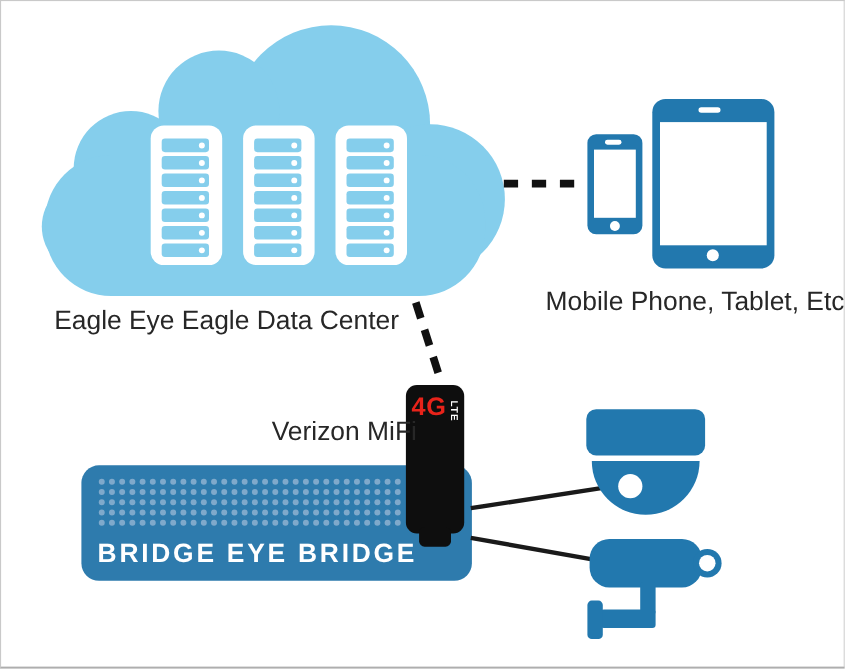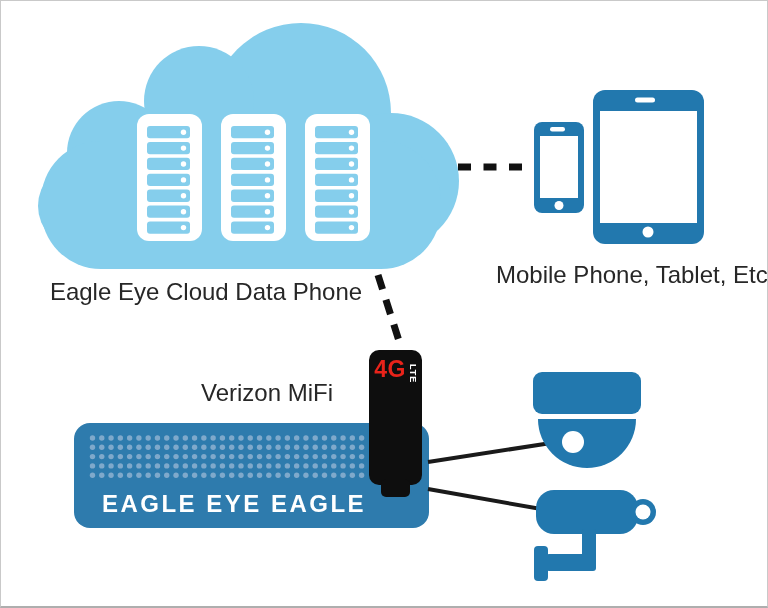--- a/index.html
+++ b/index.html
@@ -17,21 +17,21 @@
   .lbl{
     position:absolute;
     color:#272727;
     font-size:24px;
     text-align:center;
     white-space:nowrap;
     line-height:1.1;
   }
   #cloud-label{left:40px;top:278px;width:330px;}
   #devices-label{left:495px;top:261px;width:260px;}
-  #mifi-label{left:200px;top:379px;width:162px;text-align:left;}
+  #mifi-label{left:216px;top:379px;width:162px;text-align:right;}
   #bridge-label{
     left:78px;top:490px;width:310px;
     color:#ffffff;font-weight:bold;font-size:24px;letter-spacing:2.5px;
   }
   #mifi-badge{
     position:absolute;left:370px;top:352px;width:50px;height:30px;
     display:flex;align-items:flex-end;justify-content:center;
   }
   #mifi-badge .fourg{
     font-size:23px;font-weight:800;color:#e8231a;letter-spacing:0.5px;
@@ -303,26 +303,26 @@
     </g>
 
     <g fill="#2278ae">
       <rect x="592" y="89" width="111" height="154" rx="12"></rect>
       <rect x="599" y="110" width="97" height="112" fill="#ffffff"></rect>
       <rect x="634" y="96.5" width="20" height="5" rx="2.5" fill="#ffffff"></rect>
       <circle cx="647" cy="231" r="5.5" fill="#ffffff"></circle>
     </g>
   </svg>
 
-  <div class="lbl" id="cloud-label">Eagle Eye Cloud Data Phone</div>
+  <div class="lbl" id="cloud-label">Eagle Eye Eagle Data Center</div>
 
   <div class="lbl" id="devices-label">Mobile Phone, Tablet, Etc.</div>
 
   <div class="lbl" id="mifi-label">Verizon MiFi</div>
 
-  <div class="lbl" id="bridge-label">EAGLE EYE EAGLE</div>
+  <div class="lbl" id="bridge-label">BRIDGE EYE BRIDGE</div>
 
   <div id="mifi-badge">
     <span class="fourg">4G</span>
     <span class="lte">LTE</span>
   </div>
 
 </div>
 
 </body></html>

